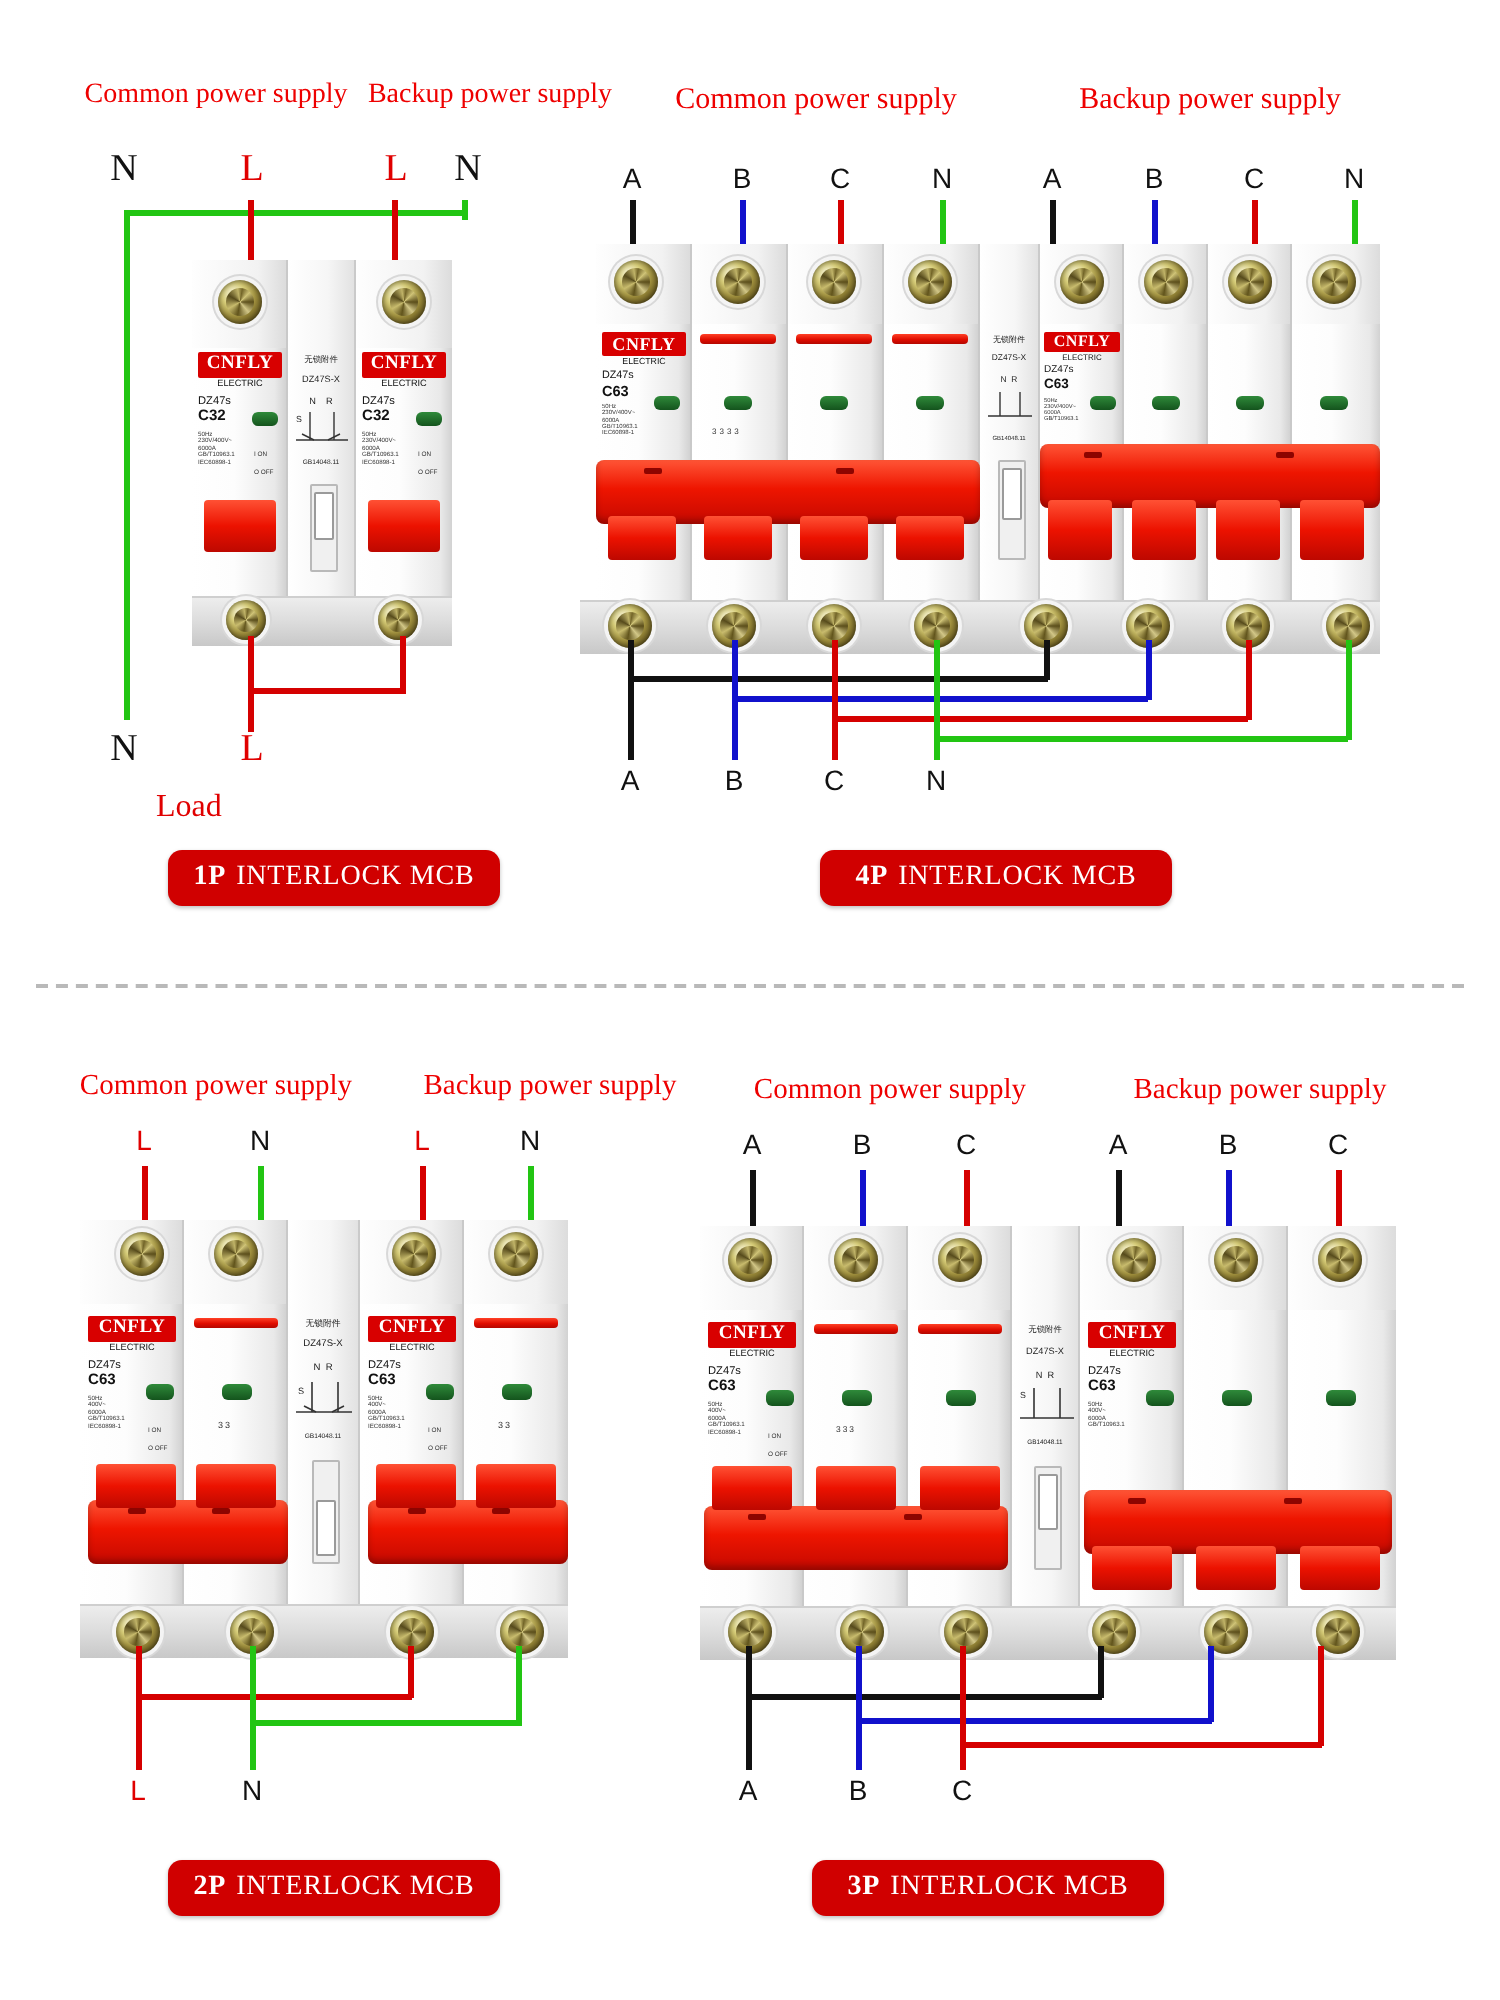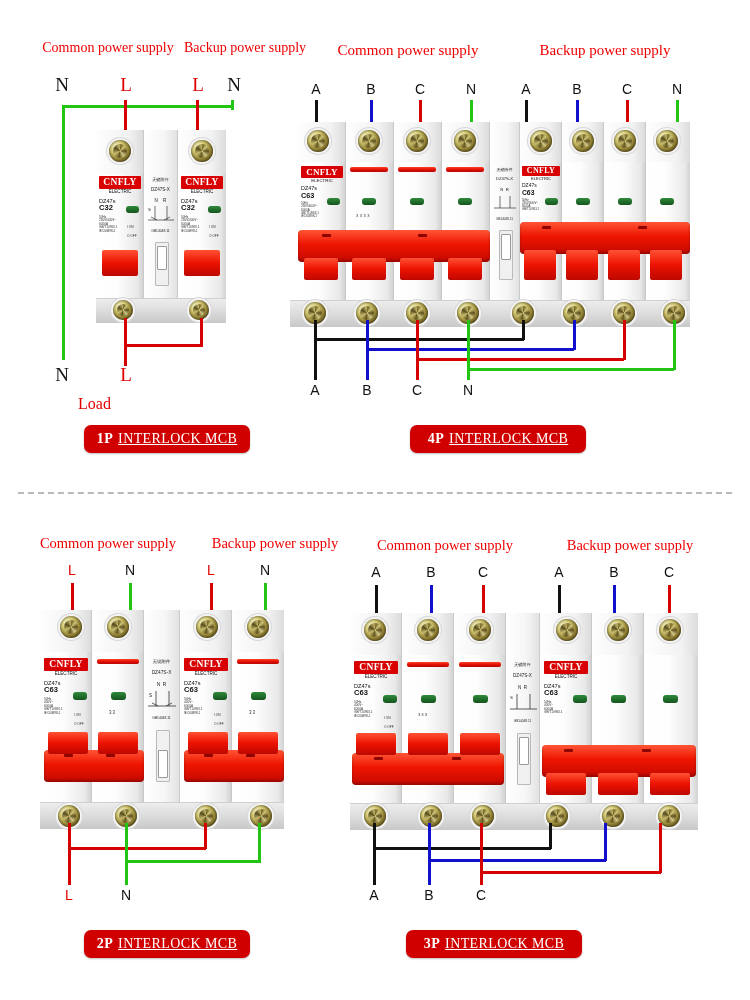--- a/index.html
+++ b/index.html
@@ -114,21 +114,21 @@
   }
 
   
   .badge{
     position:absolute;background:#d00000;color:#ffffff;border-radius:7px;
     font-family:"Liberation Serif",serif;text-align:center;
     display:flex;align-items:center;justify-content:center;
     box-shadow:0 1px 2px rgba(0,0,0,.25);letter-spacing:.4px;white-space:nowrap;
   }
   .badge .pnum{font-weight:700;}
-  .badge .ptxt{font-variant:small-caps;text-decoration:underline;}
+  .badge .ptxt{font-variant:small-caps;}
 
   .divider{
     position:absolute;left:18px;right:18px;
     border-top:2px dashed #b9b9b9;
   }
 </style>
 </head>
 <body>
 
 <div class="panel" style="left:0;top:0;width:300px;height:470px;">

